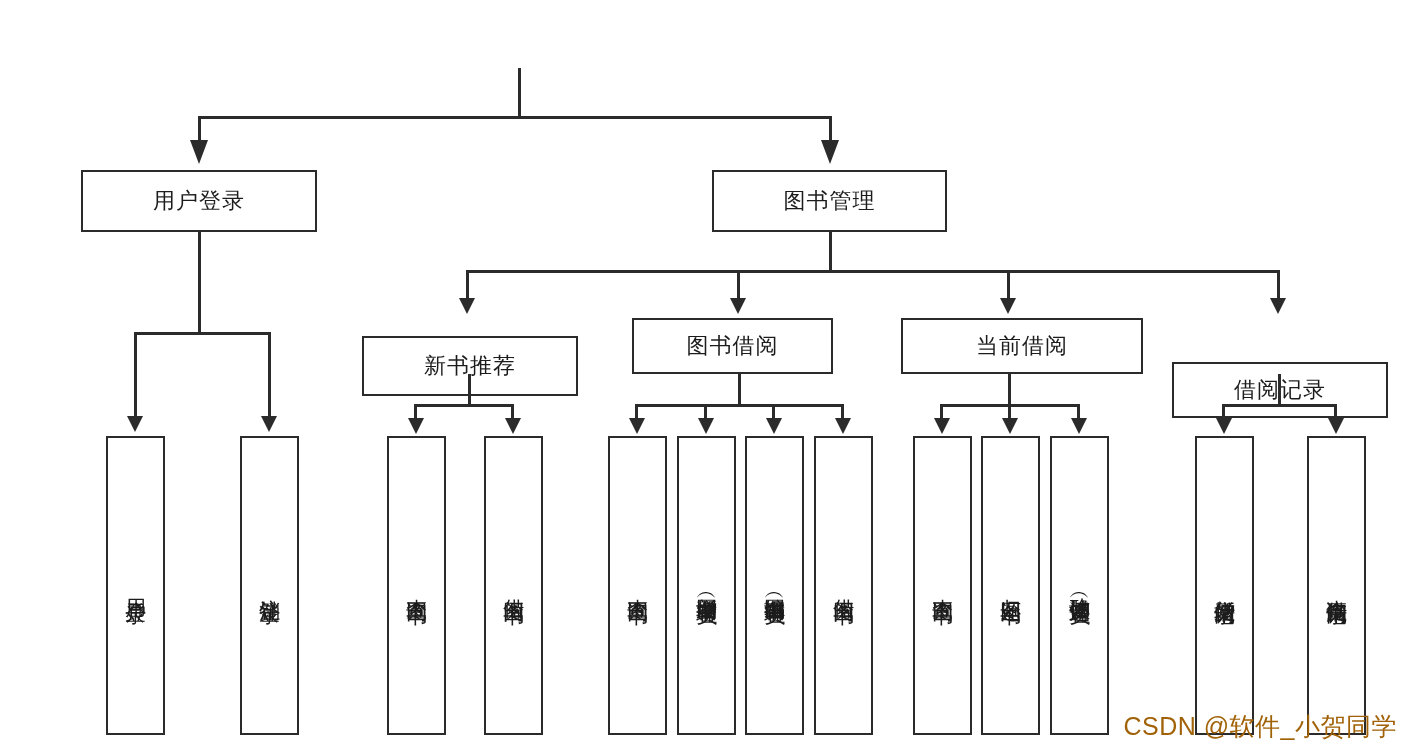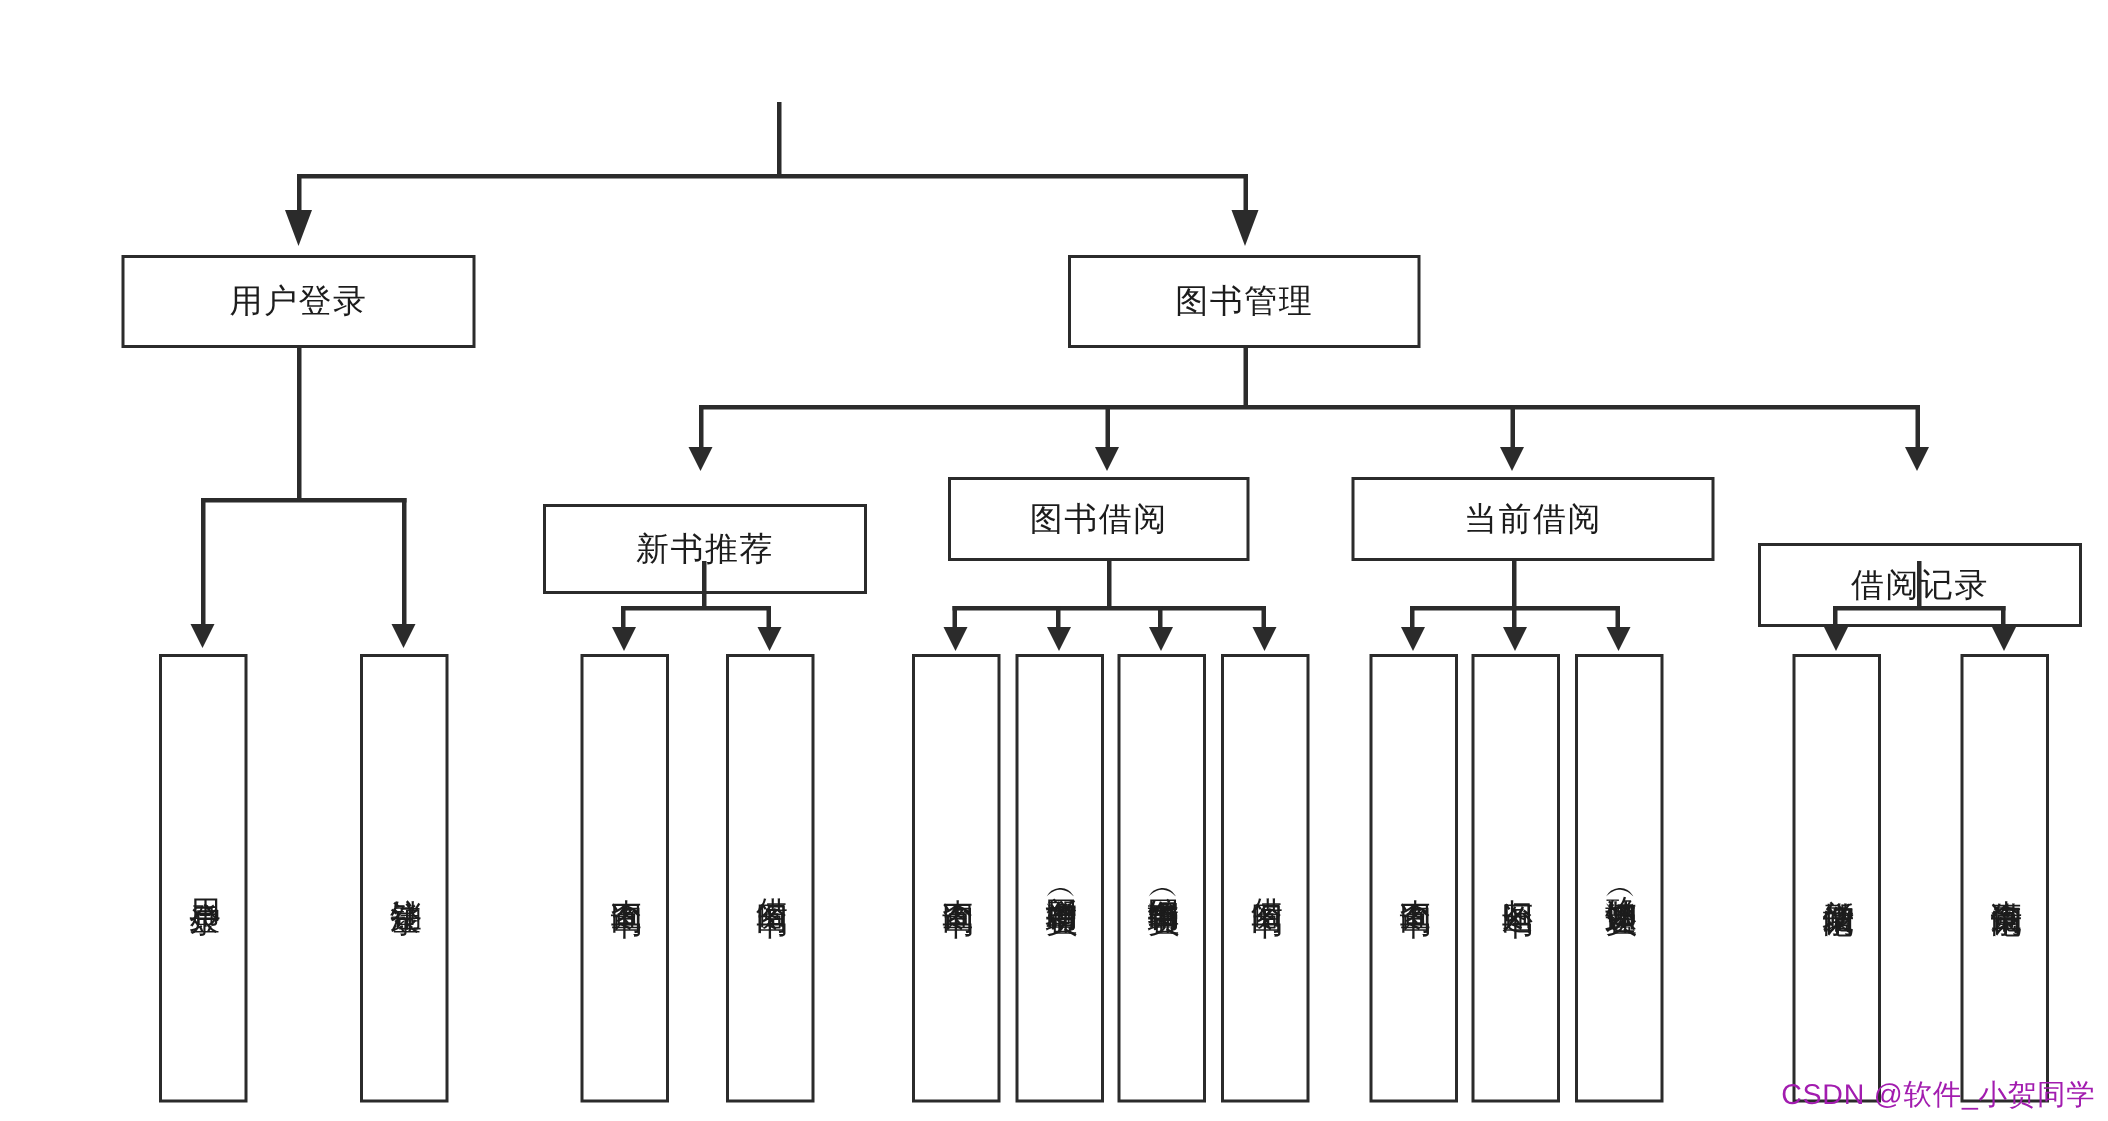--- a/index.html
+++ b/index.html
@@ -67,22 +67,22 @@
   .arrow.big{
     border-left:9px solid transparent;
     border-right:9px solid transparent;
     border-top:24px solid #2b2b2b;
   }
   
   #watermark{
     position:absolute;
     right:8px;
     bottom:4px;
-    font-size:19px;
-    color:#a21caf;
+    font-size:25px;
+    color:#a16207;
     white-space:nowrap;
     letter-spacing:0.5px;
   }
 </style>
 </head>
 <body>
 
 <div id="canvas">
 
 

